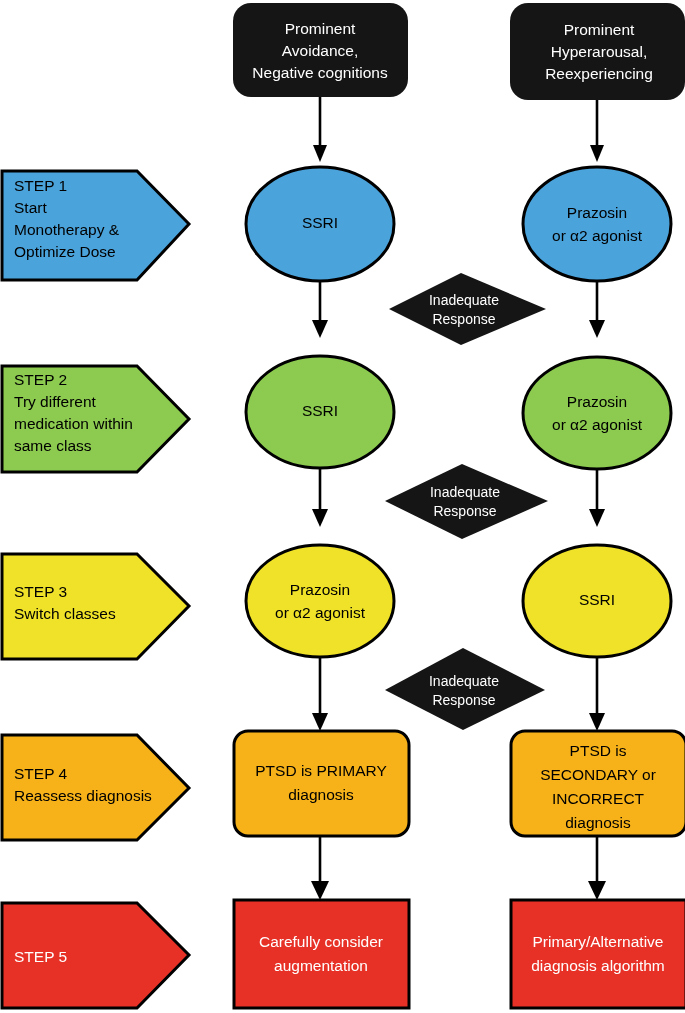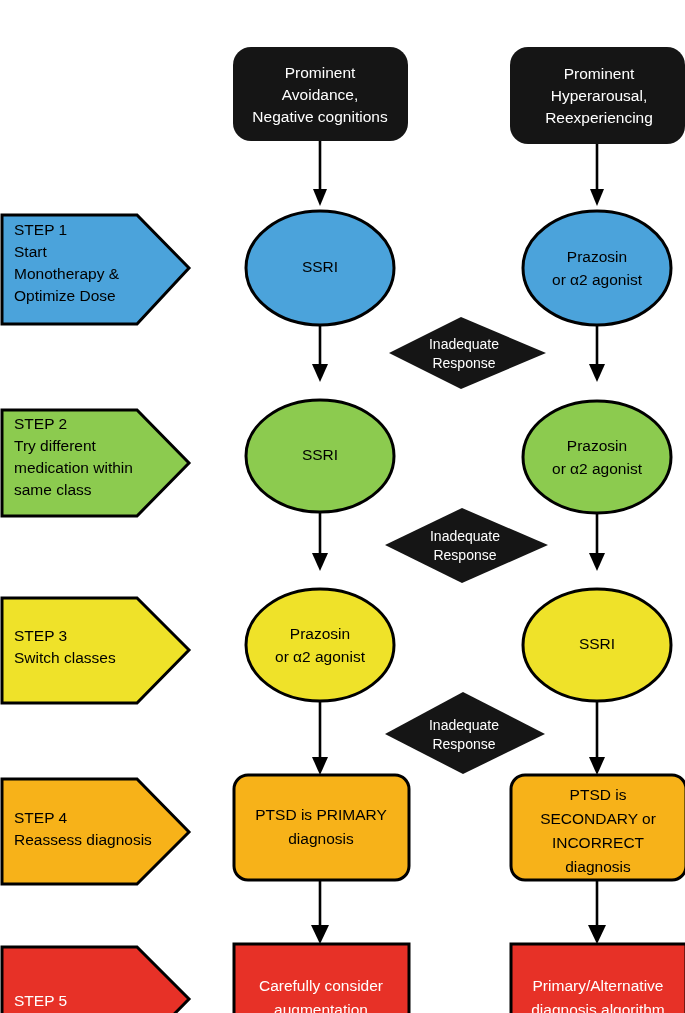--- a/index.html
+++ b/index.html
@@ -10,21 +10,20 @@
   body {
     width: 685px;
     height: 1013px;
     font-family: "Liberation Sans", sans-serif;
     overflow: hidden;
   }
   #flowchart-root {
     position: relative;
     width: 685px;
     height: 779px;
-    margin-top: 44px;
   }
   svg#flow-svg {
     display: block;
     width: 685px;
     height: 1013px;
   }
   .node-text {
     font-family: "Liberation Sans", sans-serif;
     font-size: 15.5px;
     fill: #000000;

